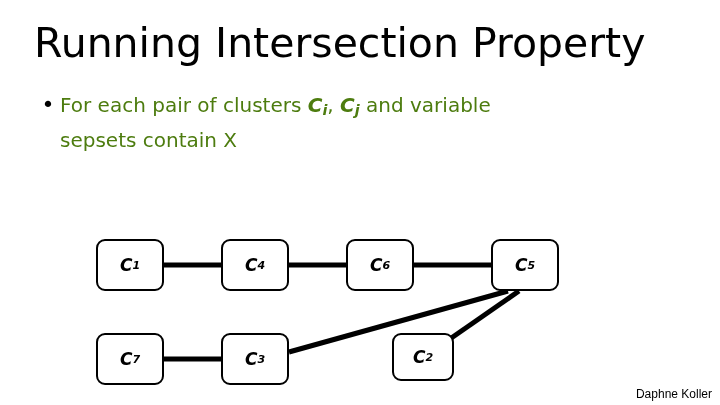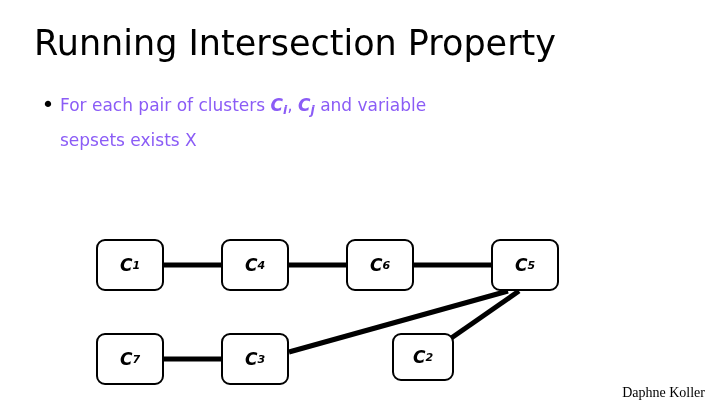--- a/index.html
+++ b/index.html
@@ -17,21 +17,21 @@
   .slide {
     position: relative;
     width: 720px;
     height: 405px;
   }
   .title {
     position: absolute;
     left: 34px;
     top: 22px;
     width: 660px;
-    font-size: 35px;
+    font-size: 41px;
     line-height: 42px;
     color: #000000;
     font-family: "DejaVu Sans", sans-serif;
     letter-spacing: 0px;
     white-space: nowrap;
   }
   .bullet-block {
     position: absolute;
     left: 36px;
     top: 90px;
@@ -43,23 +43,23 @@
   }
   .bullet-dot {
     font-size: 22px;
     line-height: 30px;
     width: 24px;
     flex: 0 0 24px;
     text-align: center;
     color: #000;
   }
   .bullet-text {
-    font-size: 17px;
+    font-size: 20px;
     line-height: 30px;
-    color: #8b5cf6;
+    color: #4d7c0f;
     font-family: "DejaVu Sans", sans-serif;
   }
   .bullet-text .ln {
     display: block;
     white-space: nowrap;
   }
   .bi {
     font-style: italic;
     font-weight: bold;
   }
@@ -96,41 +96,41 @@
     font-style: italic;
   }
   .node .nsub {
     font-size: 11px;
     vertical-align: -0.25em;
     font-weight: bold;
     font-style: italic;
   }
   .credit {
     position: absolute;
-    right: 15px;
+    right: 8px;
     bottom: 4px;
-    font-size: 14px;
+    font-size: 12px;
     color: #000000;
-    font-family: Liberation Serif, serif;
+    font-family: Liberation Sans, sans-serif;
     white-space: nowrap;
   }
 </style>
 </head>
 <body>
 
 <div class="slide">
 
   <div class="title">Running Intersection Property</div>
 
   <div class="bullet-block">
     <div class="bullet-row">
       <div class="bullet-dot">•</div>
       <div class="bullet-text">
         <span class="ln">For each pair of clusters <span class="bi">C</span><span class="sub">i</span>, <span class="bi">C</span><span class="sub">j</span> and variable</span>
-        <span class="ln">sepsets exists X</span>
+        <span class="ln">sepsets contain X</span>
       </div>
     </div>
   </div>
 
   <svg class="graph" viewBox="0 0 720 405" width="720" height="405">
     <g id="edge-layer" stroke="#000000" stroke-width="5" stroke-linecap="butt">
         <line x1="164" y1="265" x2="221" y2="265"></line>
         <line x1="289" y1="265" x2="346" y2="265"></line>
         <line x1="414" y1="265" x2="491" y2="265"></line>
         <line x1="164" y1="359" x2="221" y2="359"></line>

